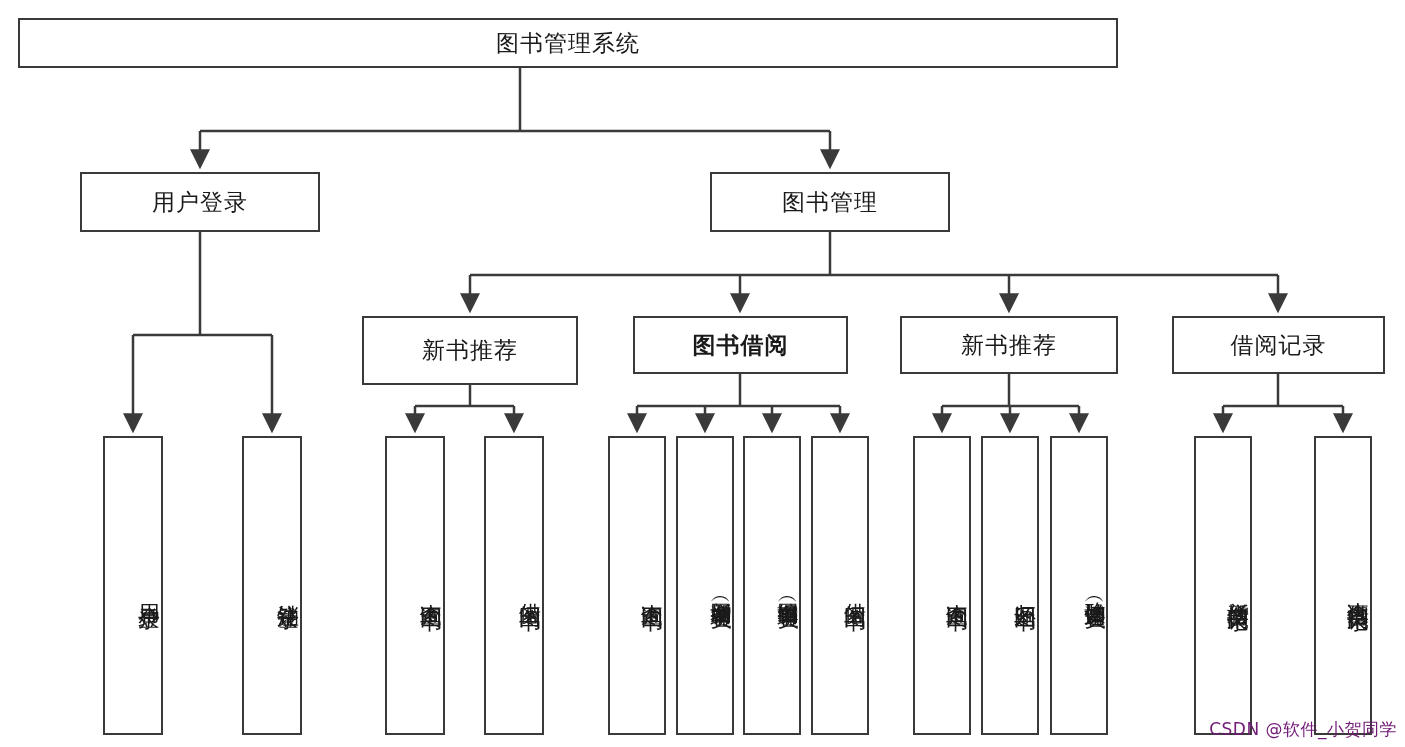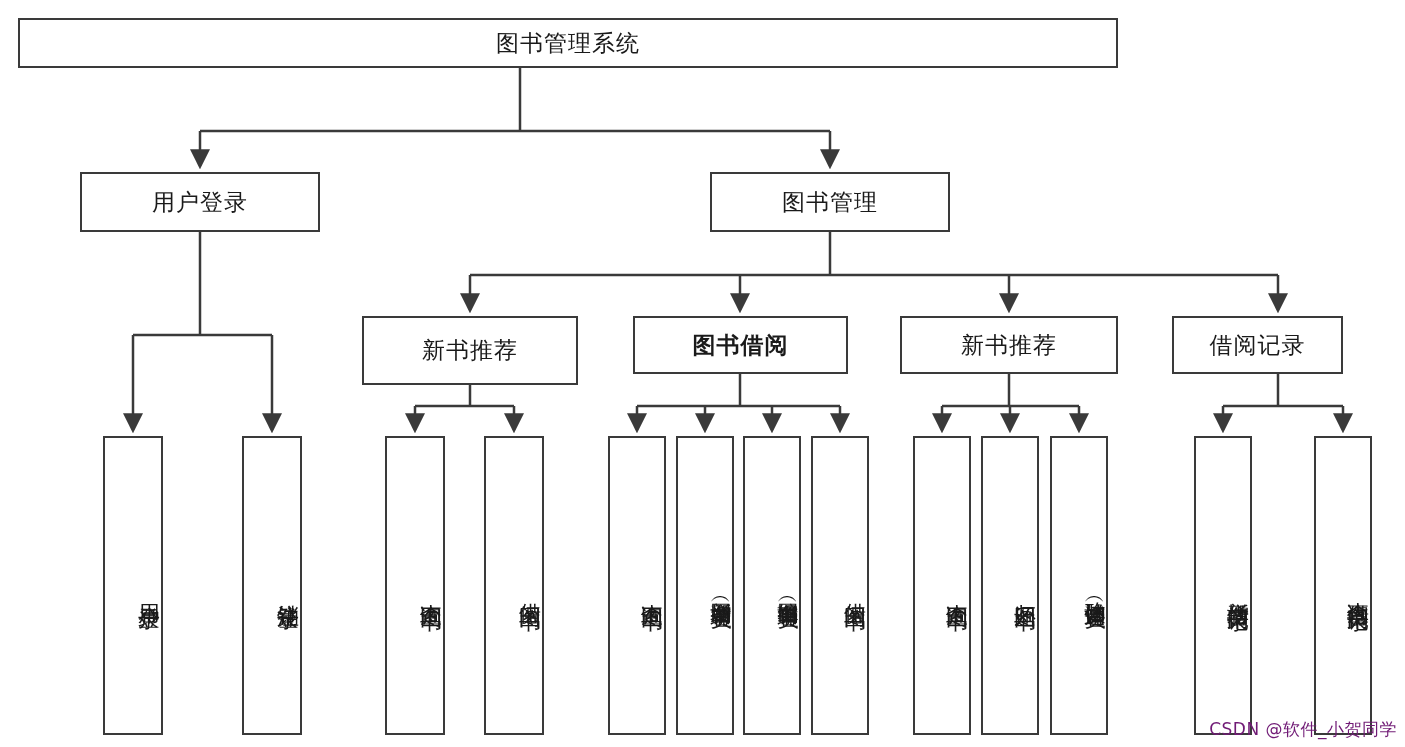--- a/index.html
+++ b/index.html
@@ -135,21 +135,21 @@
 
   <div class="node horiz" style="left:362px; top:316px; width:216px; height:69px;">
     <span>新书推荐</span>
   </div>
   <div class="node horiz" style="left:633px; top:316px; width:215px; height:58px;font-weight:bold;">
     <span>图书借阅</span>
   </div>
   <div class="node horiz" style="left:900px; top:316px; width:218px; height:58px;">
     <span>新书推荐</span>
   </div>
-  <div class="node horiz" style="left:1172px; top:316px; width:171px; height:58px;">
+  <div class="node horiz" style="left:1172px; top:316px; width:213px; height:58px;">
     <span>借阅记录</span>
   </div>
 
   <div class="node vert" style="left:103px; top:436px; width:60px; height:299px;">
     <span>用户登录</span>
   </div>
   <div class="node vert" style="left:242px; top:436px; width:60px; height:299px;">
     <span>注销登录</span>
   </div>
 

